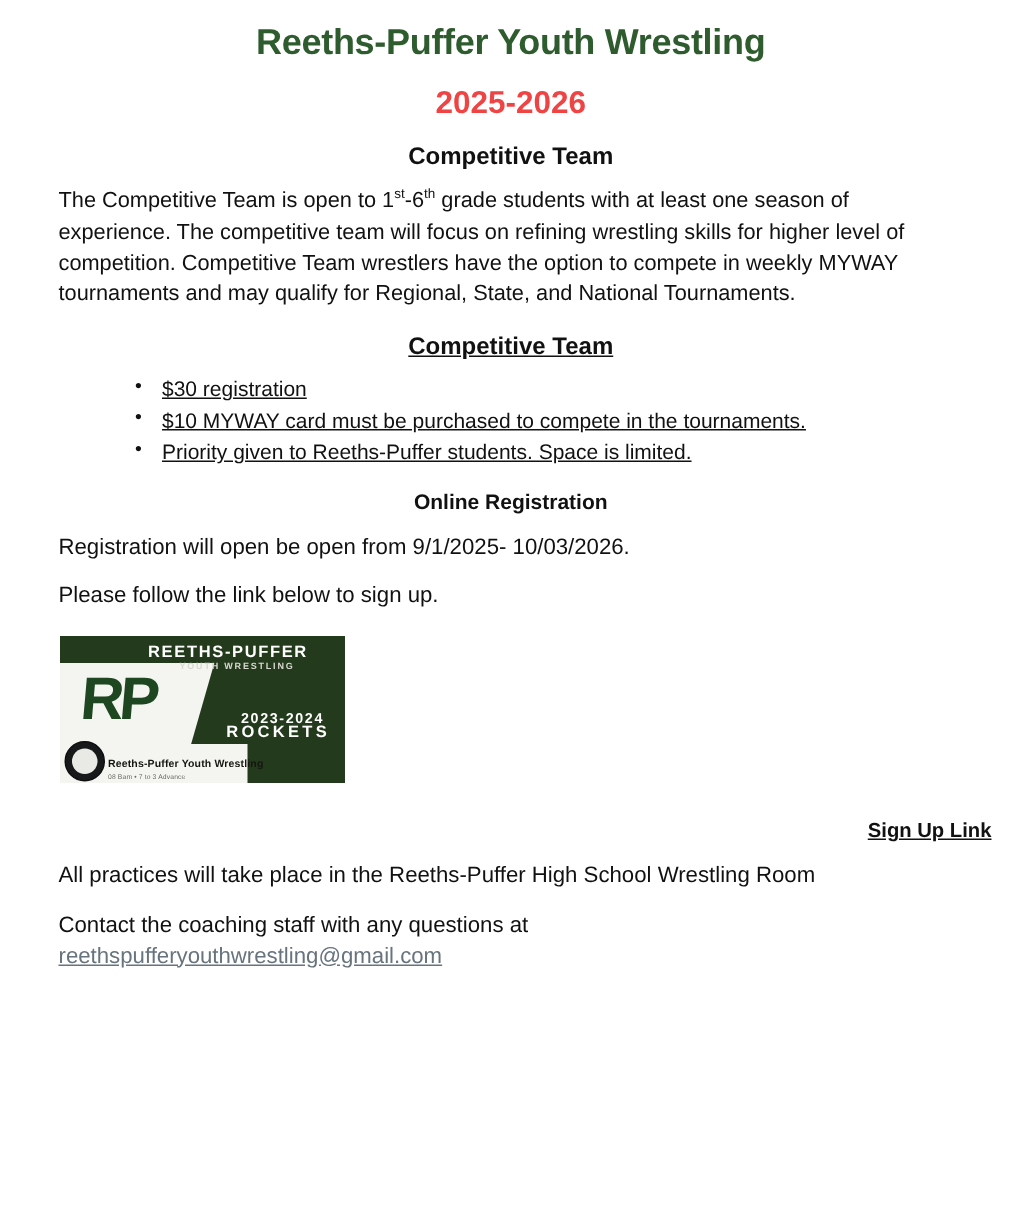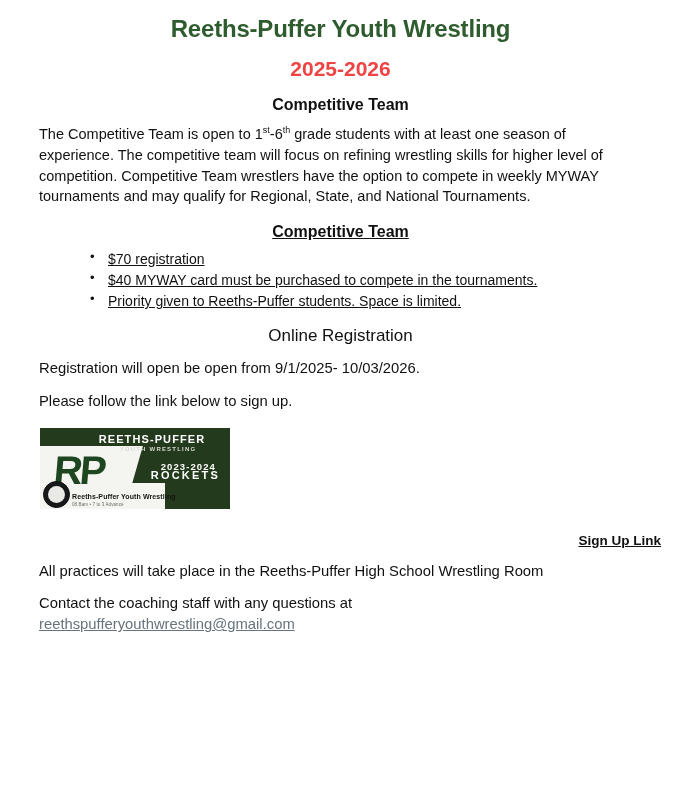--- a/index.html
+++ b/index.html
@@ -55,22 +55,22 @@
     color: #111111;
     font-size: 16px;
     font-weight: bold;
     text-decoration: underline;
     margin: 15px 0 0 0;
     line-height: 1.2;
   }
   .subhead-reg {
     text-align: center;
     color: #111111;
-    font-size: 17px;
-    font-weight: normal;
+    font-size: 14px;
+    font-weight: bold;
     margin: 14px 0 0 0;
     line-height: 1.2;
   }
   .signup-head {
     text-align: right;
     color: #111111;
     font-size: 13.5px;
     font-weight: bold;
     text-decoration: underline;
     margin: 24px 0 0 0;
@@ -129,21 +129,21 @@
   }
 
   
   .logo-wrap {
     margin: 16px 0 0 0;
     padding-left: 20px;
   }
   .logo {
     position: relative;
     width: 190px;
-    height: 81px;
+    height: 98px;
     background: #243a1d;
     overflow: hidden;
     text-decoration: underline;
   }
   .logo .white-wedge {
     position: absolute;
     left: -38px;
     top: 18px;
     width: 130px;
     height: 76px;
@@ -179,21 +179,21 @@
     text-align: center;
     color: #d8d8d0;
     font-size: 6px;
     font-weight: bold;
     letter-spacing: 1.2px;
     padding-left: 52px;
   }
   .logo-year {
     position: absolute;
     right: 14px;
-    top: 33px;
+    top: 50px;
     color: #ffffff;
     font-size: 9.5px;
     font-weight: bold;
     letter-spacing: 1.1px;
   }
   .logo-rockets {
     position: absolute;
     right: 10px;
     bottom: 28px;
     color: #ffffff;
@@ -289,22 +289,22 @@
 
   <h2 class="title-year">2025-2026</h2>
 
   <h3 class="subhead">Competitive Team</h3>
 
   <p class="para"><span>The Competitive Team is open to 1</span><sup>st</sup><span>-6</span><sup>th</sup><span> grade students with at least one season of experience. The competitive team will focus on refining wrestling skills for higher level of competition. Competitive Team wrestlers have the option to compete in weekly MYWAY tournaments and may qualify for Regional, State, and National Tournaments.</span></p>
 
   <h3 class="subhead-underline">Competitive Team</h3>
 
   <ul class="bullets">
-    <li><span class="u">$70 registration</span></li>
-    <li><span class="u">$40 MYWAY card must be purchased to compete in the tournaments.</span></li>
+    <li><span class="u">$30 registration</span></li>
+    <li><span class="u">$10 MYWAY card must be purchased to compete in the tournaments.</span></li>
     <li><span class="u">Priority given to Reeths-Puffer students. Space is limited.</span></li>
   </ul>
 
   <h3 class="subhead-reg">Online Registration</h3>
 
   <p class="para-tight">Registration will open be open from 9/1/2025- 10/03/2026.</p>
 
   <p class="para-tight">Please follow the link below to sign up.</p>
 
   <div class="logo-wrap">

